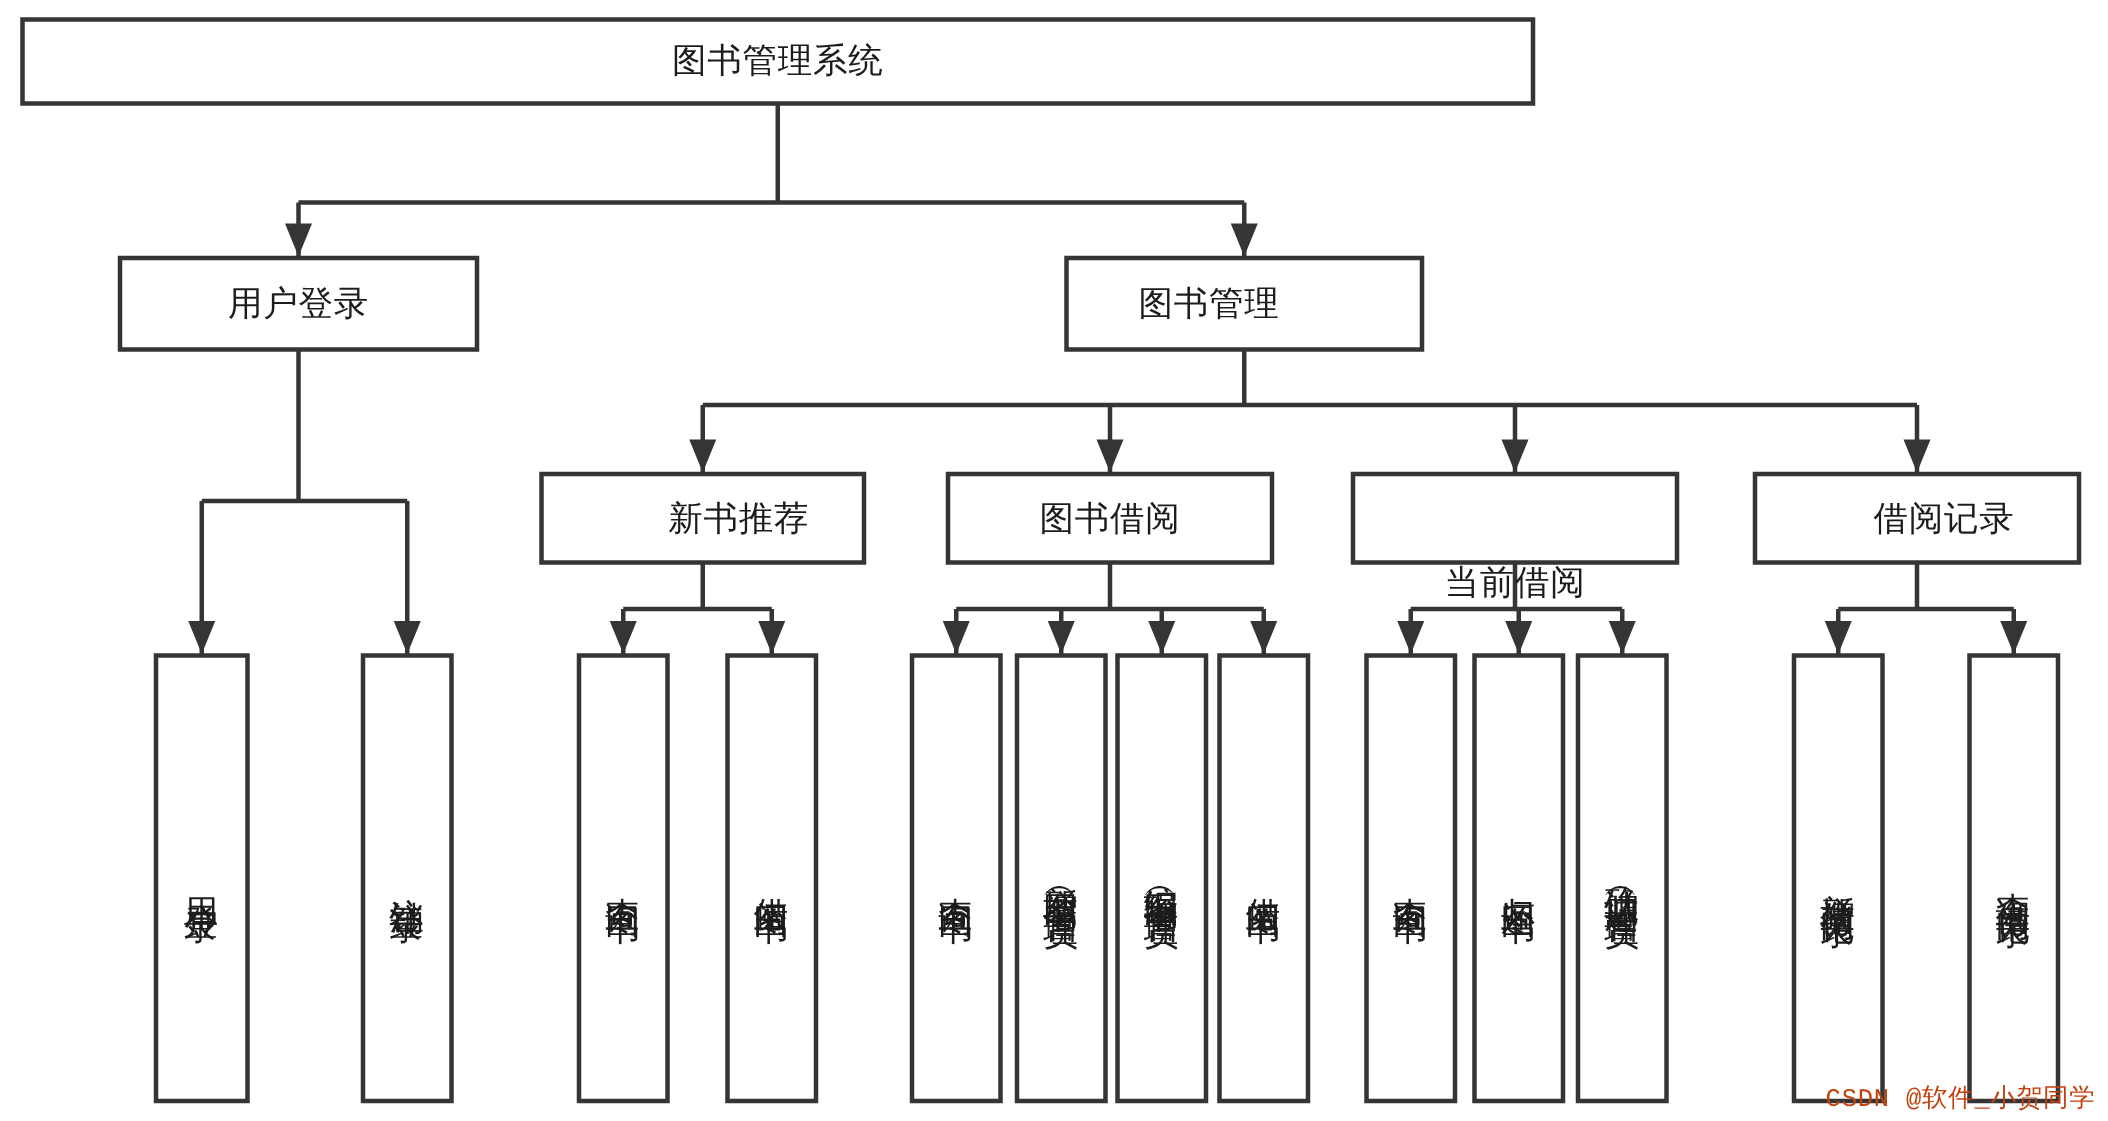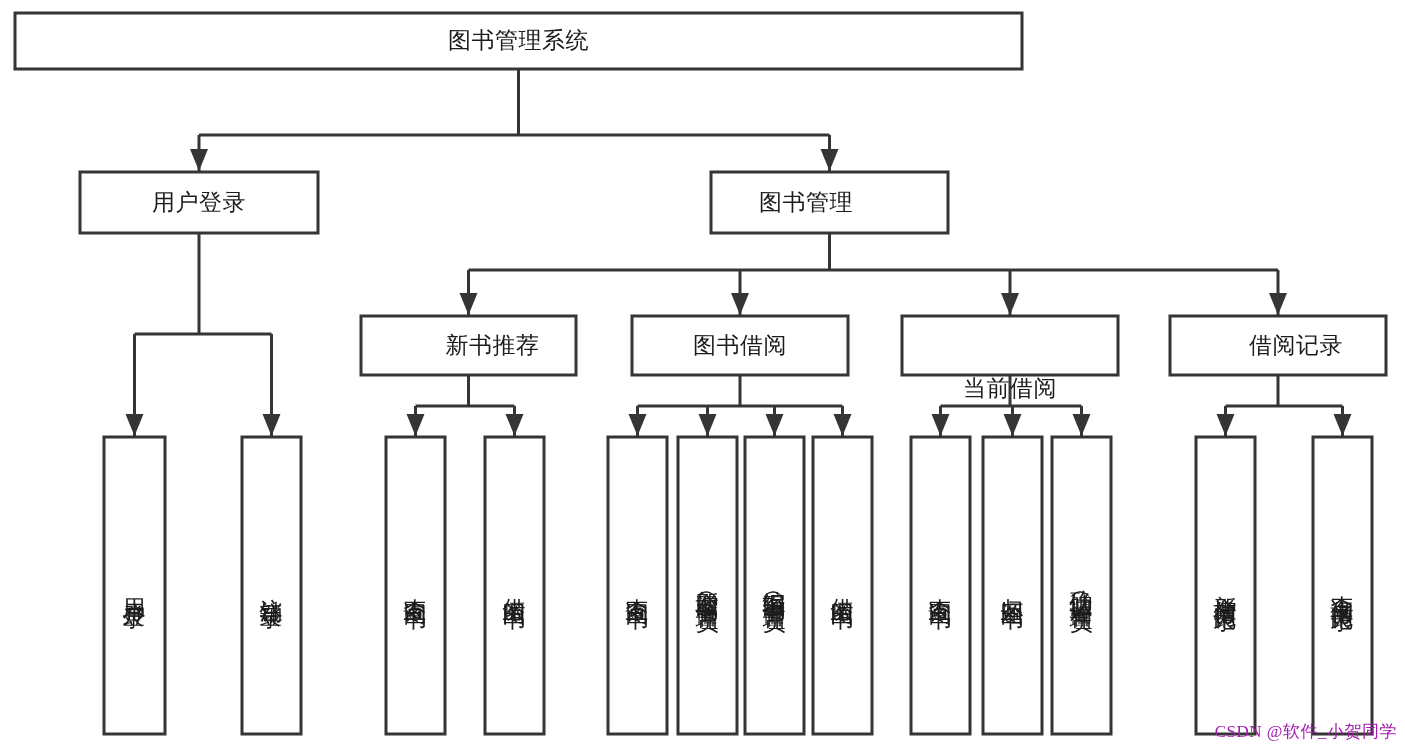--- a/index.html
+++ b/index.html
@@ -63,22 +63,22 @@
     font-size: 23px;
     letter-spacing: 3px;
     line-height: 1.05;
     white-space: nowrap;
   }
   .watermark {
     position: absolute;
     right: 8px;
     bottom: 4px;
     font-size: 17px;
-    color: #a21caf;
-    font-family: Liberation Serif, serif;
+    color: #c2410c;
+    font-family: Liberation Mono, monospace;
     letter-spacing: 0.5px;
     white-space: nowrap;
   }
 </style>
 </head>
 <body>
 
 <div id="diagram-root">
 
   <svg id="flow" viewBox="0 0 1405 747">

